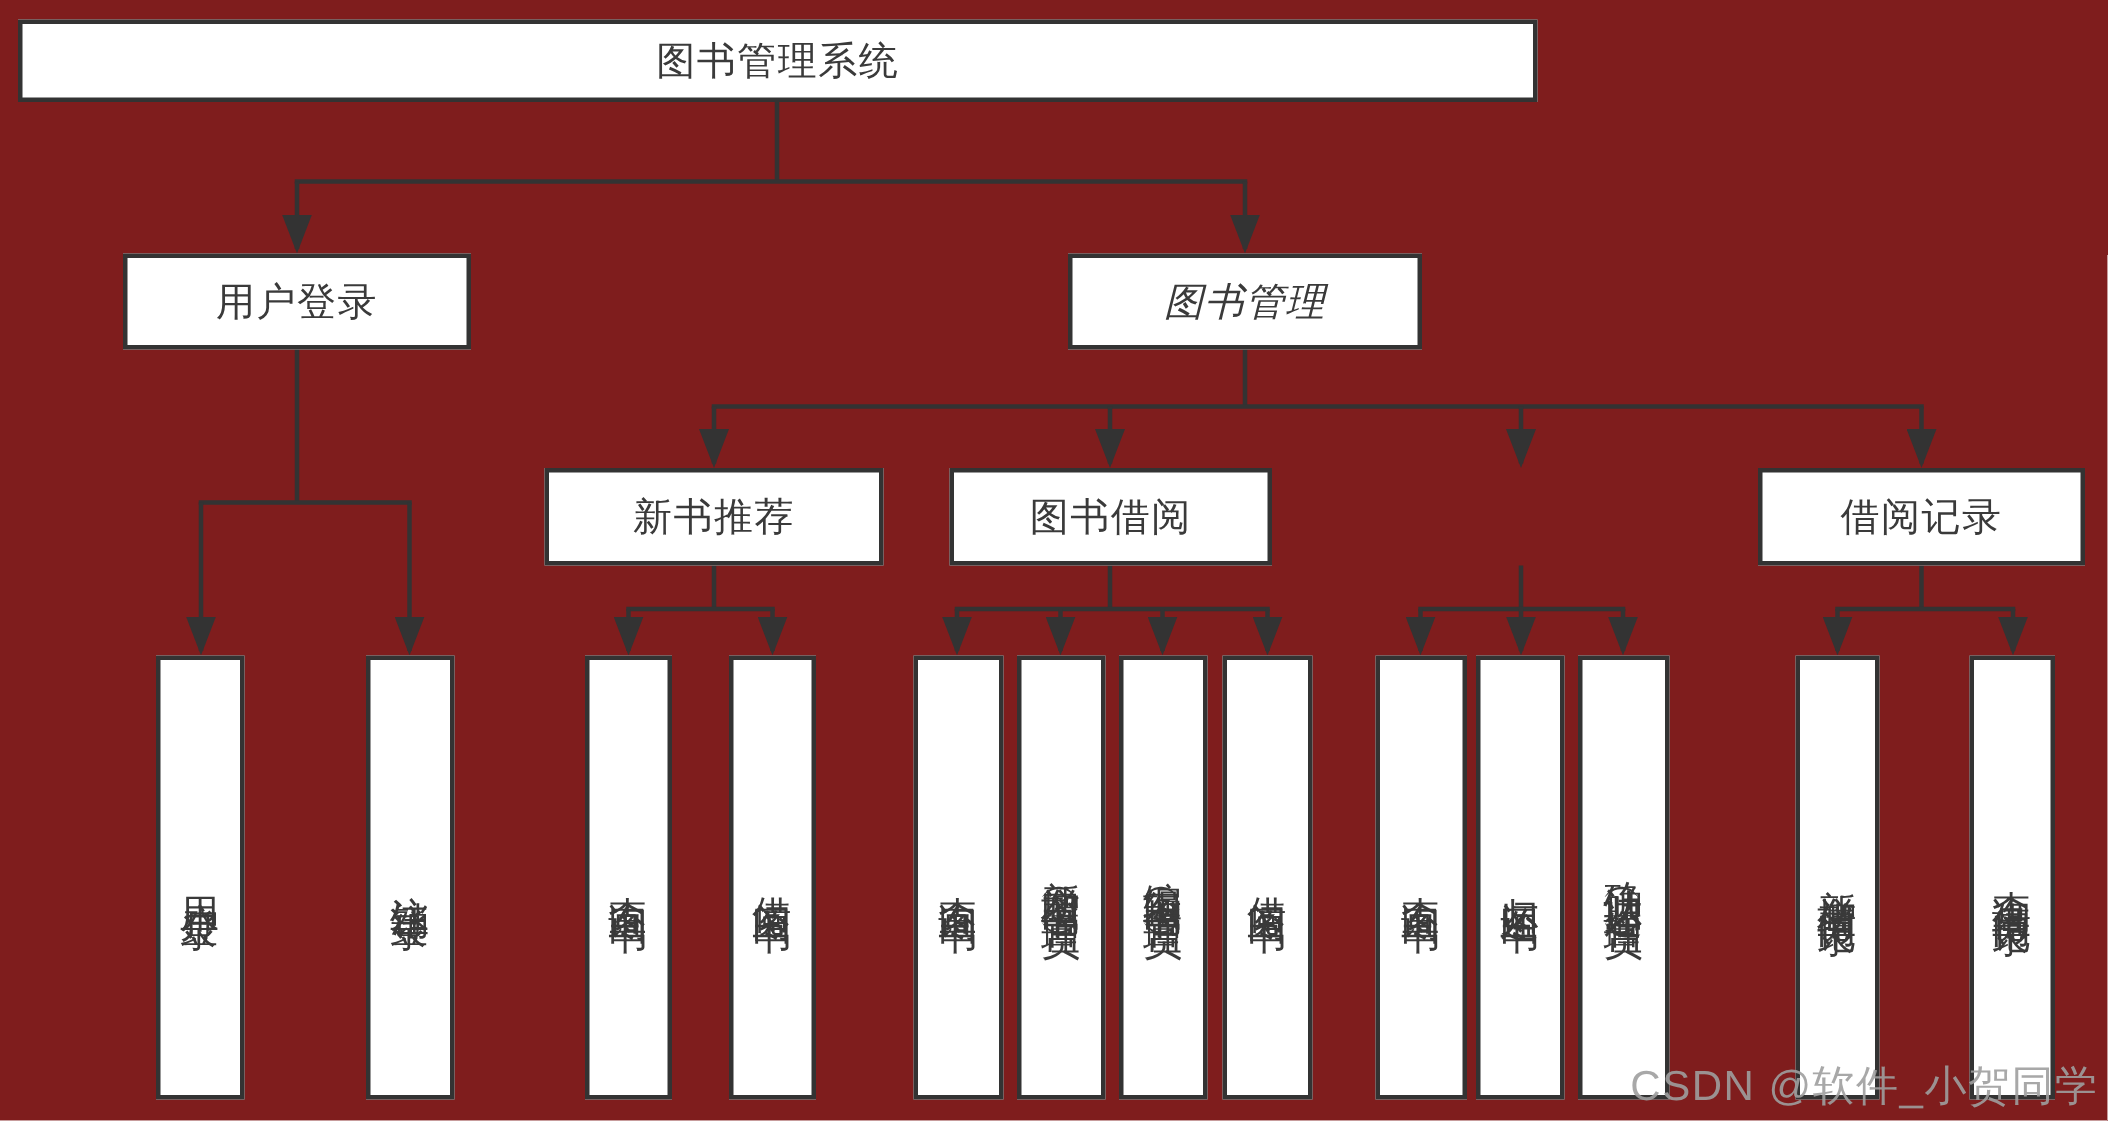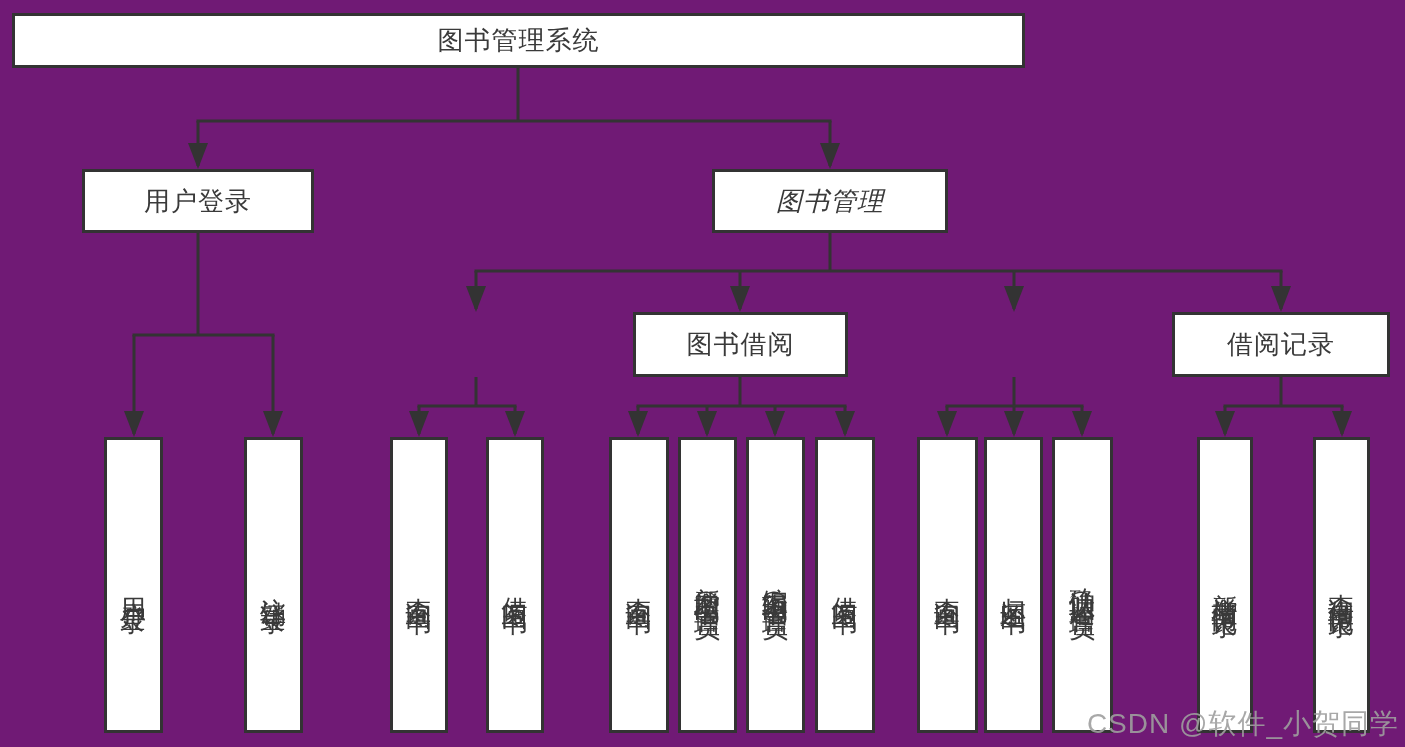--- a/index.html
+++ b/index.html
@@ -1,19 +1,19 @@
 <!DOCTYPE html>
 <html><head>
 <meta charset="utf-8">
 <style>
   html,body{margin:0;padding:0;background:#ffffff;}
   .canvas{
     position:relative;
     width:1405px;height:747px;
-    background:#701a75;
+    background:#7f1d1d;
     font-family:"Liberation Sans","DejaVu Sans",sans-serif;
     overflow:hidden;
   }
   .connector-layer{
     position:absolute;left:0;top:0;width:1405px;height:747px;
     z-index:0;
   }
   .box{
     position:absolute;
     box-sizing:border-box;
@@ -105,20 +105,23 @@
     <span>图书管理系统</span>
   </div>
 
   <div class="box hbox" style="left:82px;top:169px;width:232px;height:64px;">
     <span>用户登录</span>
   </div>
   <div class="box hbox" style="left:712px;top:169px;width:236px;height:64px;font-style:italic;">
     <span>图书管理</span>
   </div>
 
+  <div class="box hbox" style="left:363px;top:312px;width:226px;height:65px;">
+    <span>新书推荐</span>
+  </div>
   <div class="box hbox" style="left:633px;top:312px;width:215px;height:65px;text-align:right;">
     <span>图书借阅</span>
   </div>
   <div class="box hbox" style="left:1172px;top:312px;width:218px;height:65px;">
     <span>借阅记录</span>
   </div>
 
   <div class="box vbox" style="left:104px;top:437px;width:59px;height:296px;">
     <span>用户登录</span>
   </div>

